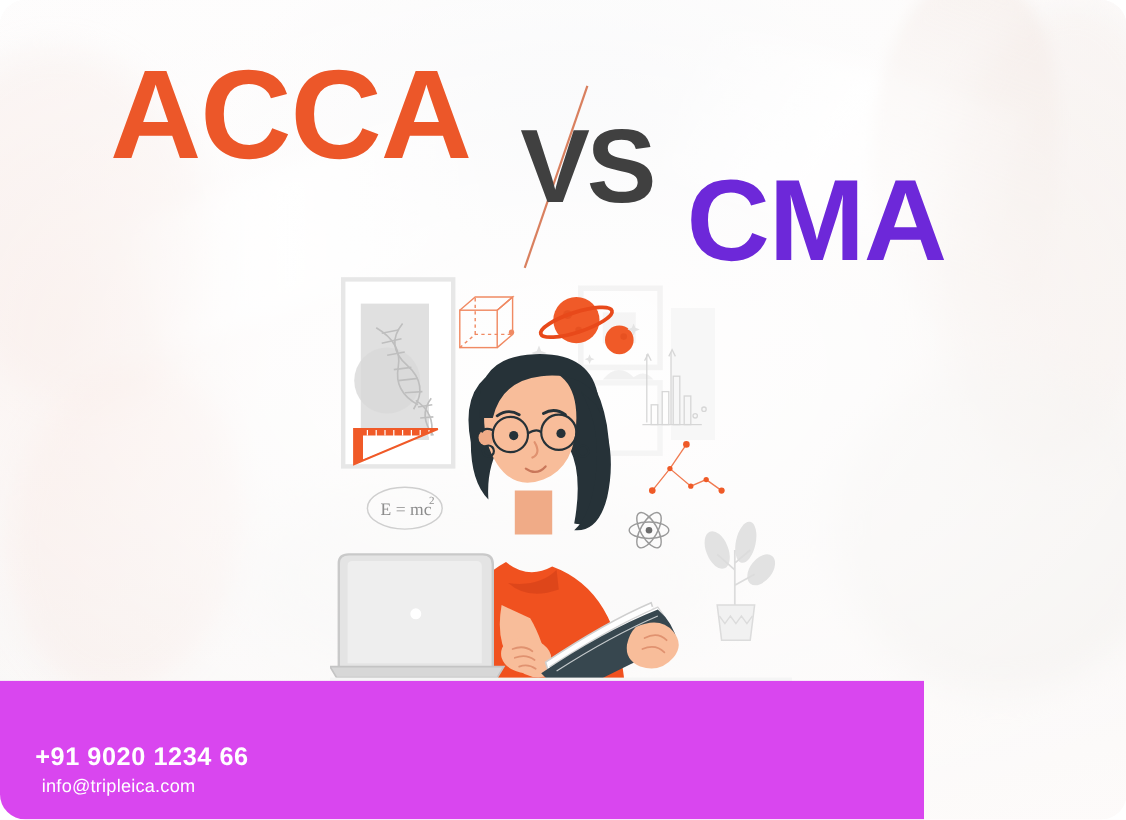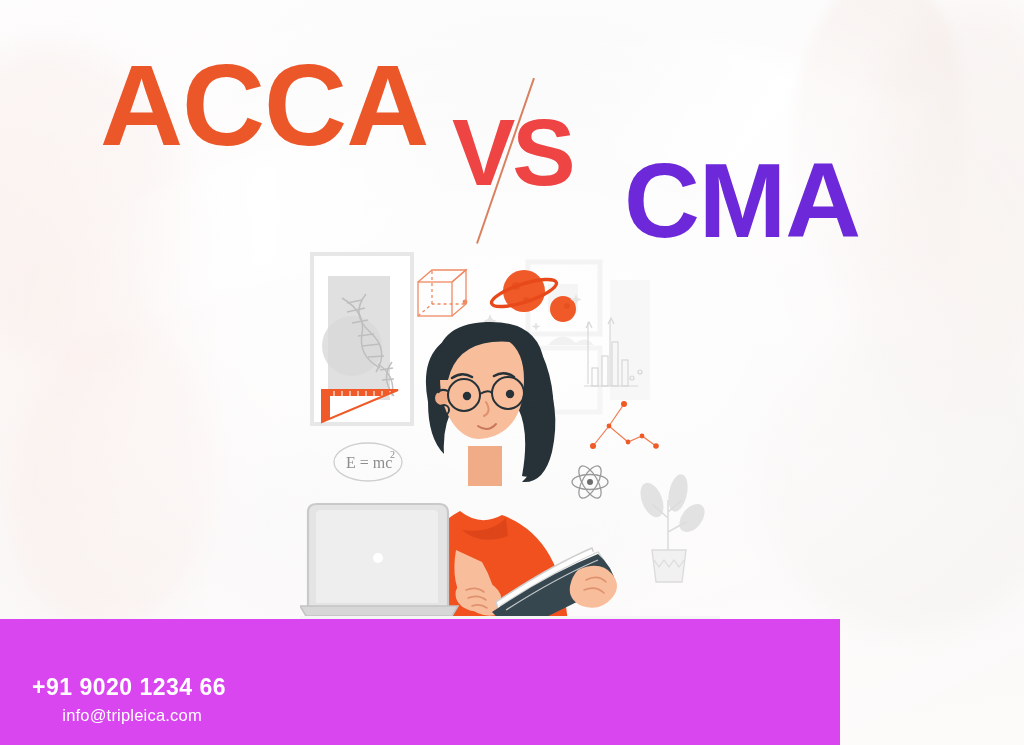--- a/index.html
+++ b/index.html
@@ -11,20 +11,21 @@
   body {
     font-family: "Liberation Sans", sans-serif;
   }
 
   #banner {
     position: relative;
     width: 1024px;
     height: 745px;
     overflow: hidden;
     background: #fdfbfa;
+    border-radius: 23px;
   }
 
   
   .bg-base {
     position: absolute;
     inset: 0;
     background:
       radial-gradient(ellipse 300px 420px at 60px 300px, rgba(236,170,150,0.22) 0%, rgba(250,240,238,0.05) 62%, rgba(255,255,255,0) 100%),
       radial-gradient(ellipse 250px 400px at 940px 260px, rgba(228,196,180,0.20) 0%, rgba(252,246,244,0.06) 60%, rgba(255,255,255,0) 100%),
       radial-gradient(ellipse 420px 260px at 512px 120px, rgba(232,236,242,0.5) 0%, rgba(255,255,255,0) 75%),
@@ -76,23 +77,23 @@
     letter-spacing: -1px;
     line-height: 1;
     white-space: nowrap;
   }
   .word-acca {
     left: 100px; top: 48px;
     font-size: 115px;
     color: #ec5729;
   }
   .word-vs {
-    left: 452px; top: 105px;
+    left: 473px; top: 105px;
     font-size: 95px;
-    color: #ef4444;
+    color: #404040;
     letter-spacing: -3px;
     z-index: 3;
   }
   .word-cma {
     left: 624px; top: 148px;
     font-size: 105px;
     color: #6d28d9;
   }
   .vs-slash {
     position: absolute;
@@ -130,21 +131,20 @@
     letter-spacing: 0.5px;
     line-height: 1.1;
   }
   .contact-email {
     font-size: 16.5px;
     font-weight: normal;
     letter-spacing: 0.2px;
     margin-top: 6px;
     margin-left: 6px;
     line-height: 1.1;
-    text-align: center;
   }
 </style>
 </head>
 <body>
 
 <div id="banner">
 
   <div class="bg-base"></div>
   <div class="bg-blob b1"></div>
   <div class="bg-blob b2"></div>

